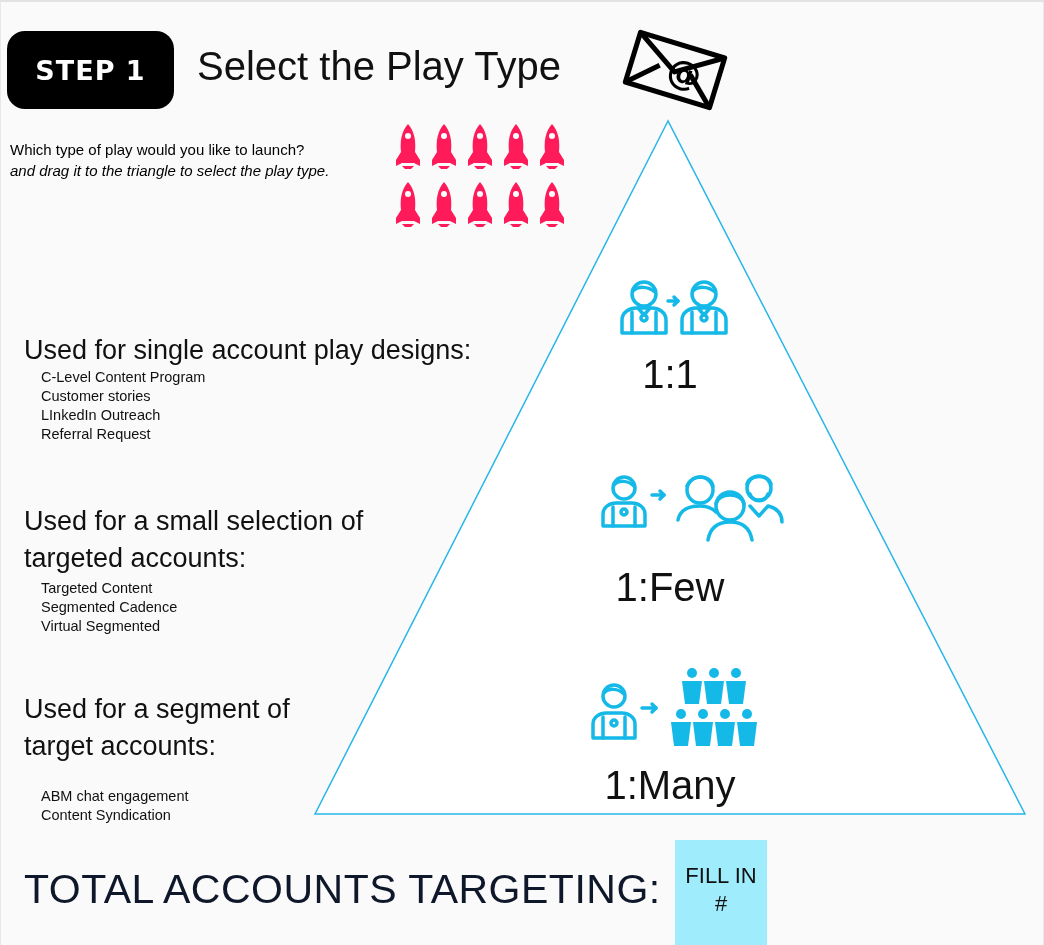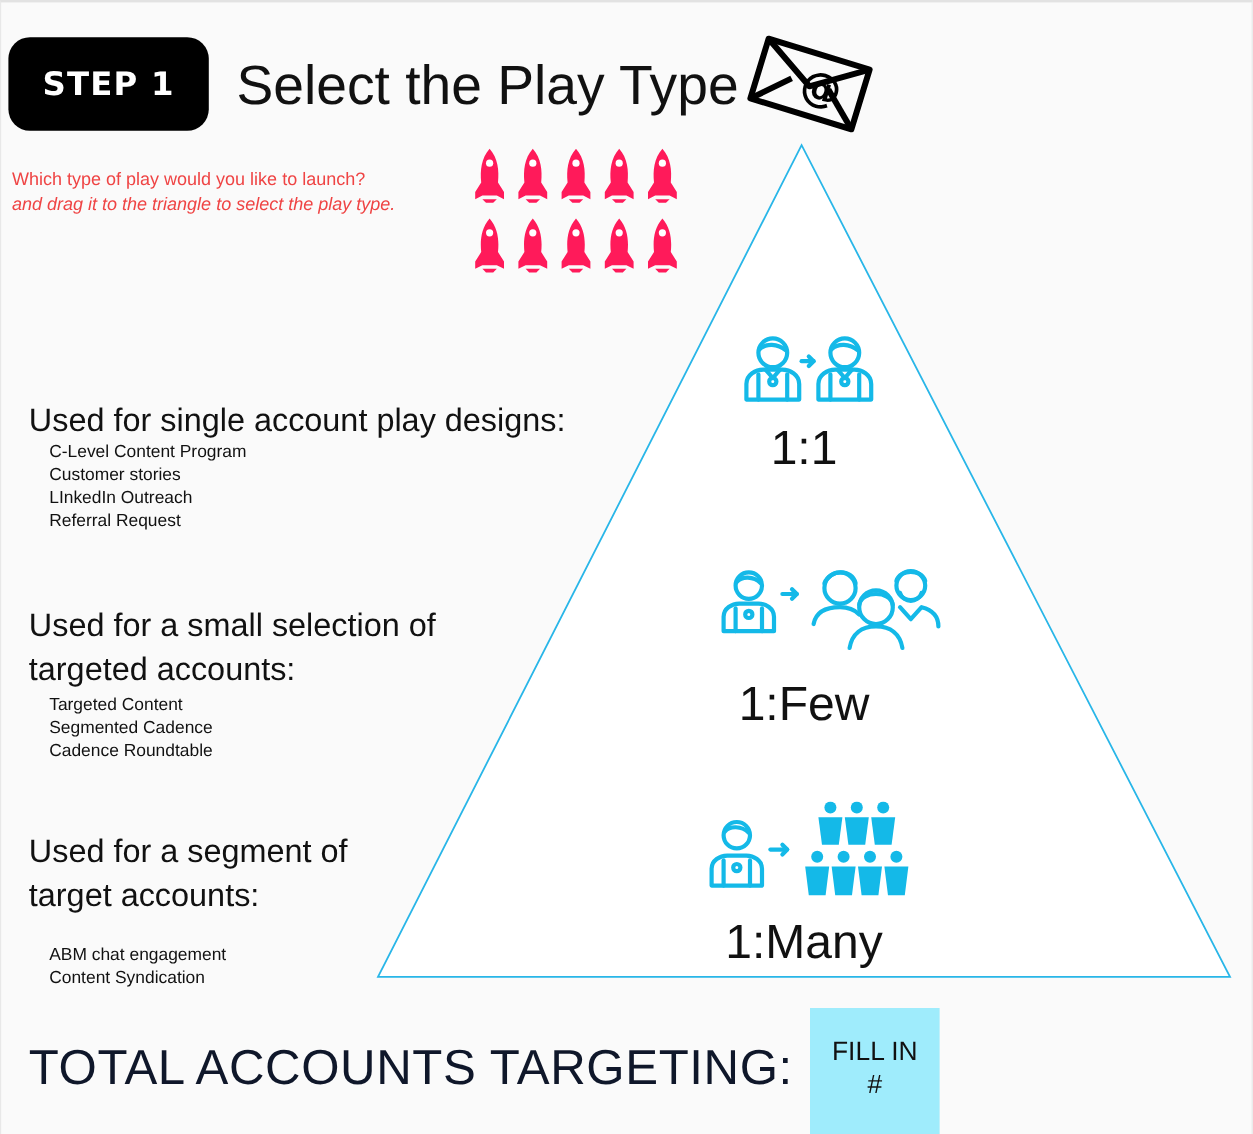--- a/index.html
+++ b/index.html
@@ -6,34 +6,34 @@
   body {
     width:1044px; height:945px; position:relative; overflow:hidden;
     background:#fafafa; font-family:"Liberation Sans", sans-serif; color:#111;
   }
   .frame { position:absolute; left:0; top:0; width:1042px; height:943px; border-top:2px solid #e2e2e2; border-left:1px solid #e8e8e8; border-right:2px solid #e8e8e8; }
   .step-badge {
     position:absolute; left:7px; top:31px; width:167px; height:78px; background:#000;
     color:#fff; display:flex; align-items:center; justify-content:center;
     font-family:"DejaVu Sans", sans-serif; font-weight:bold; font-size:27px; letter-spacing:1px;border-radius:18px;
   }
-  .title { position:absolute; left:197px; top:44px; font-size:46px; color:#111; }
+  .title { position:absolute; left:197px; top:44px; font-size:40px; color:#111; }
   .envelope { position:absolute; left:617px; top:24px; }
-  .intro { position:absolute; left:10px; top:139px; font-size:15px; line-height:21px; color:#ef4444; }
+  .intro { position:absolute; left:10px; top:139px; font-size:15px; line-height:21px; color:#000000; }
   .intro .it { font-style:italic; }
   .rockets { position:absolute; left:395px; top:122px; display:grid; grid-template-columns:repeat(5,36px); row-gap:10px; }
   .rocket { width:26px; height:48px; cursor:grab; }
   .triangle { position:absolute; left:0; top:0; }
   .section-head { position:absolute; left:24px; font-size:27px; line-height:37px; color:#111; }
   .section-list { position:absolute; left:41px; font-size:14.5px; line-height:19px; color:#111; }
   .tier-label { position:absolute; font-size:40px; color:#111; text-align:center; }
   .tier-icon { position:absolute; }
   .total { position:absolute; left:24px; top:866px; font-size:41px; color:#0f172a; letter-spacing:0.5px; }
   .fill-box {
-    position:absolute; left:675px; top:840px; width:108px; height:105px; background:#9fecfc;
+    position:absolute; left:675px; top:840px; width:92px; height:105px; background:#9fecfc;
     display:flex; flex-direction:column; align-items:center; padding-top:22px; box-sizing:border-box;
     font-size:22px; line-height:28px; color:#111; text-align:center;
   }
 </style>
 </head>
 <body>
 
 <div class="frame"></div>
 
 <svg class="triangle" width="1044" height="945">
@@ -123,21 +123,21 @@
   <div>Referral Request</div>
 </div>
 
 <div class="section-head" style="top:503px;">
   <div>Used for a small selection of</div>
   <div>targeted accounts:</div>
 </div>
 <div class="section-list" style="top:579px;">
   <div>Targeted Content</div>
   <div>Segmented Cadence</div>
-  <div>Cadence Roundtable</div>
+  <div>Virtual Segmented</div>
 </div>
 
 <div class="section-head" style="top:691px;">
   <div>Used for a segment of</div>
   <div>target accounts:</div>
 </div>
 <div class="section-list" style="top:787px;">
   <div>ABM chat engagement</div>
   <div>Content Syndication</div>
 </div>

